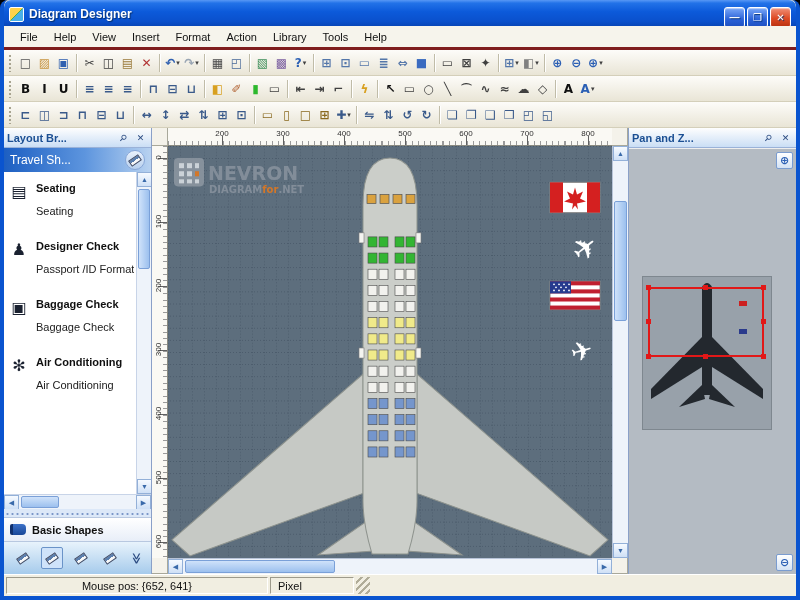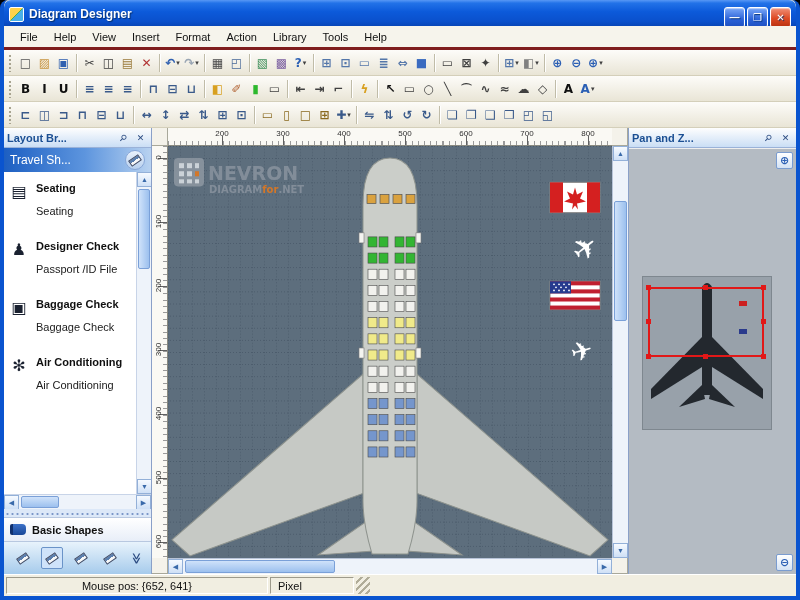--- a/index.html
+++ b/index.html
@@ -436,21 +436,21 @@
               <span class="lib-icon">▤</span>
               <div class="lib-texts">
                 <div class="lib-label">Seating</div>
                 <div class="lib-sub">Seating</div>
               </div>
             </div>
             <div class="lib-item">
               <span class="lib-icon">♟</span>
               <div class="lib-texts">
                 <div class="lib-label">Designer Check</div>
-                <div class="lib-sub">Passport /ID File</div>
+                <div class="lib-sub">Passport /ID Format</div>
               </div>
             </div>
             <div class="lib-item">
               <span class="lib-icon">▣</span>
               <div class="lib-texts">
                 <div class="lib-label">Baggage Check</div>
                 <div class="lib-sub">Baggage Check</div>
               </div>
             </div>
             <div class="lib-item">

